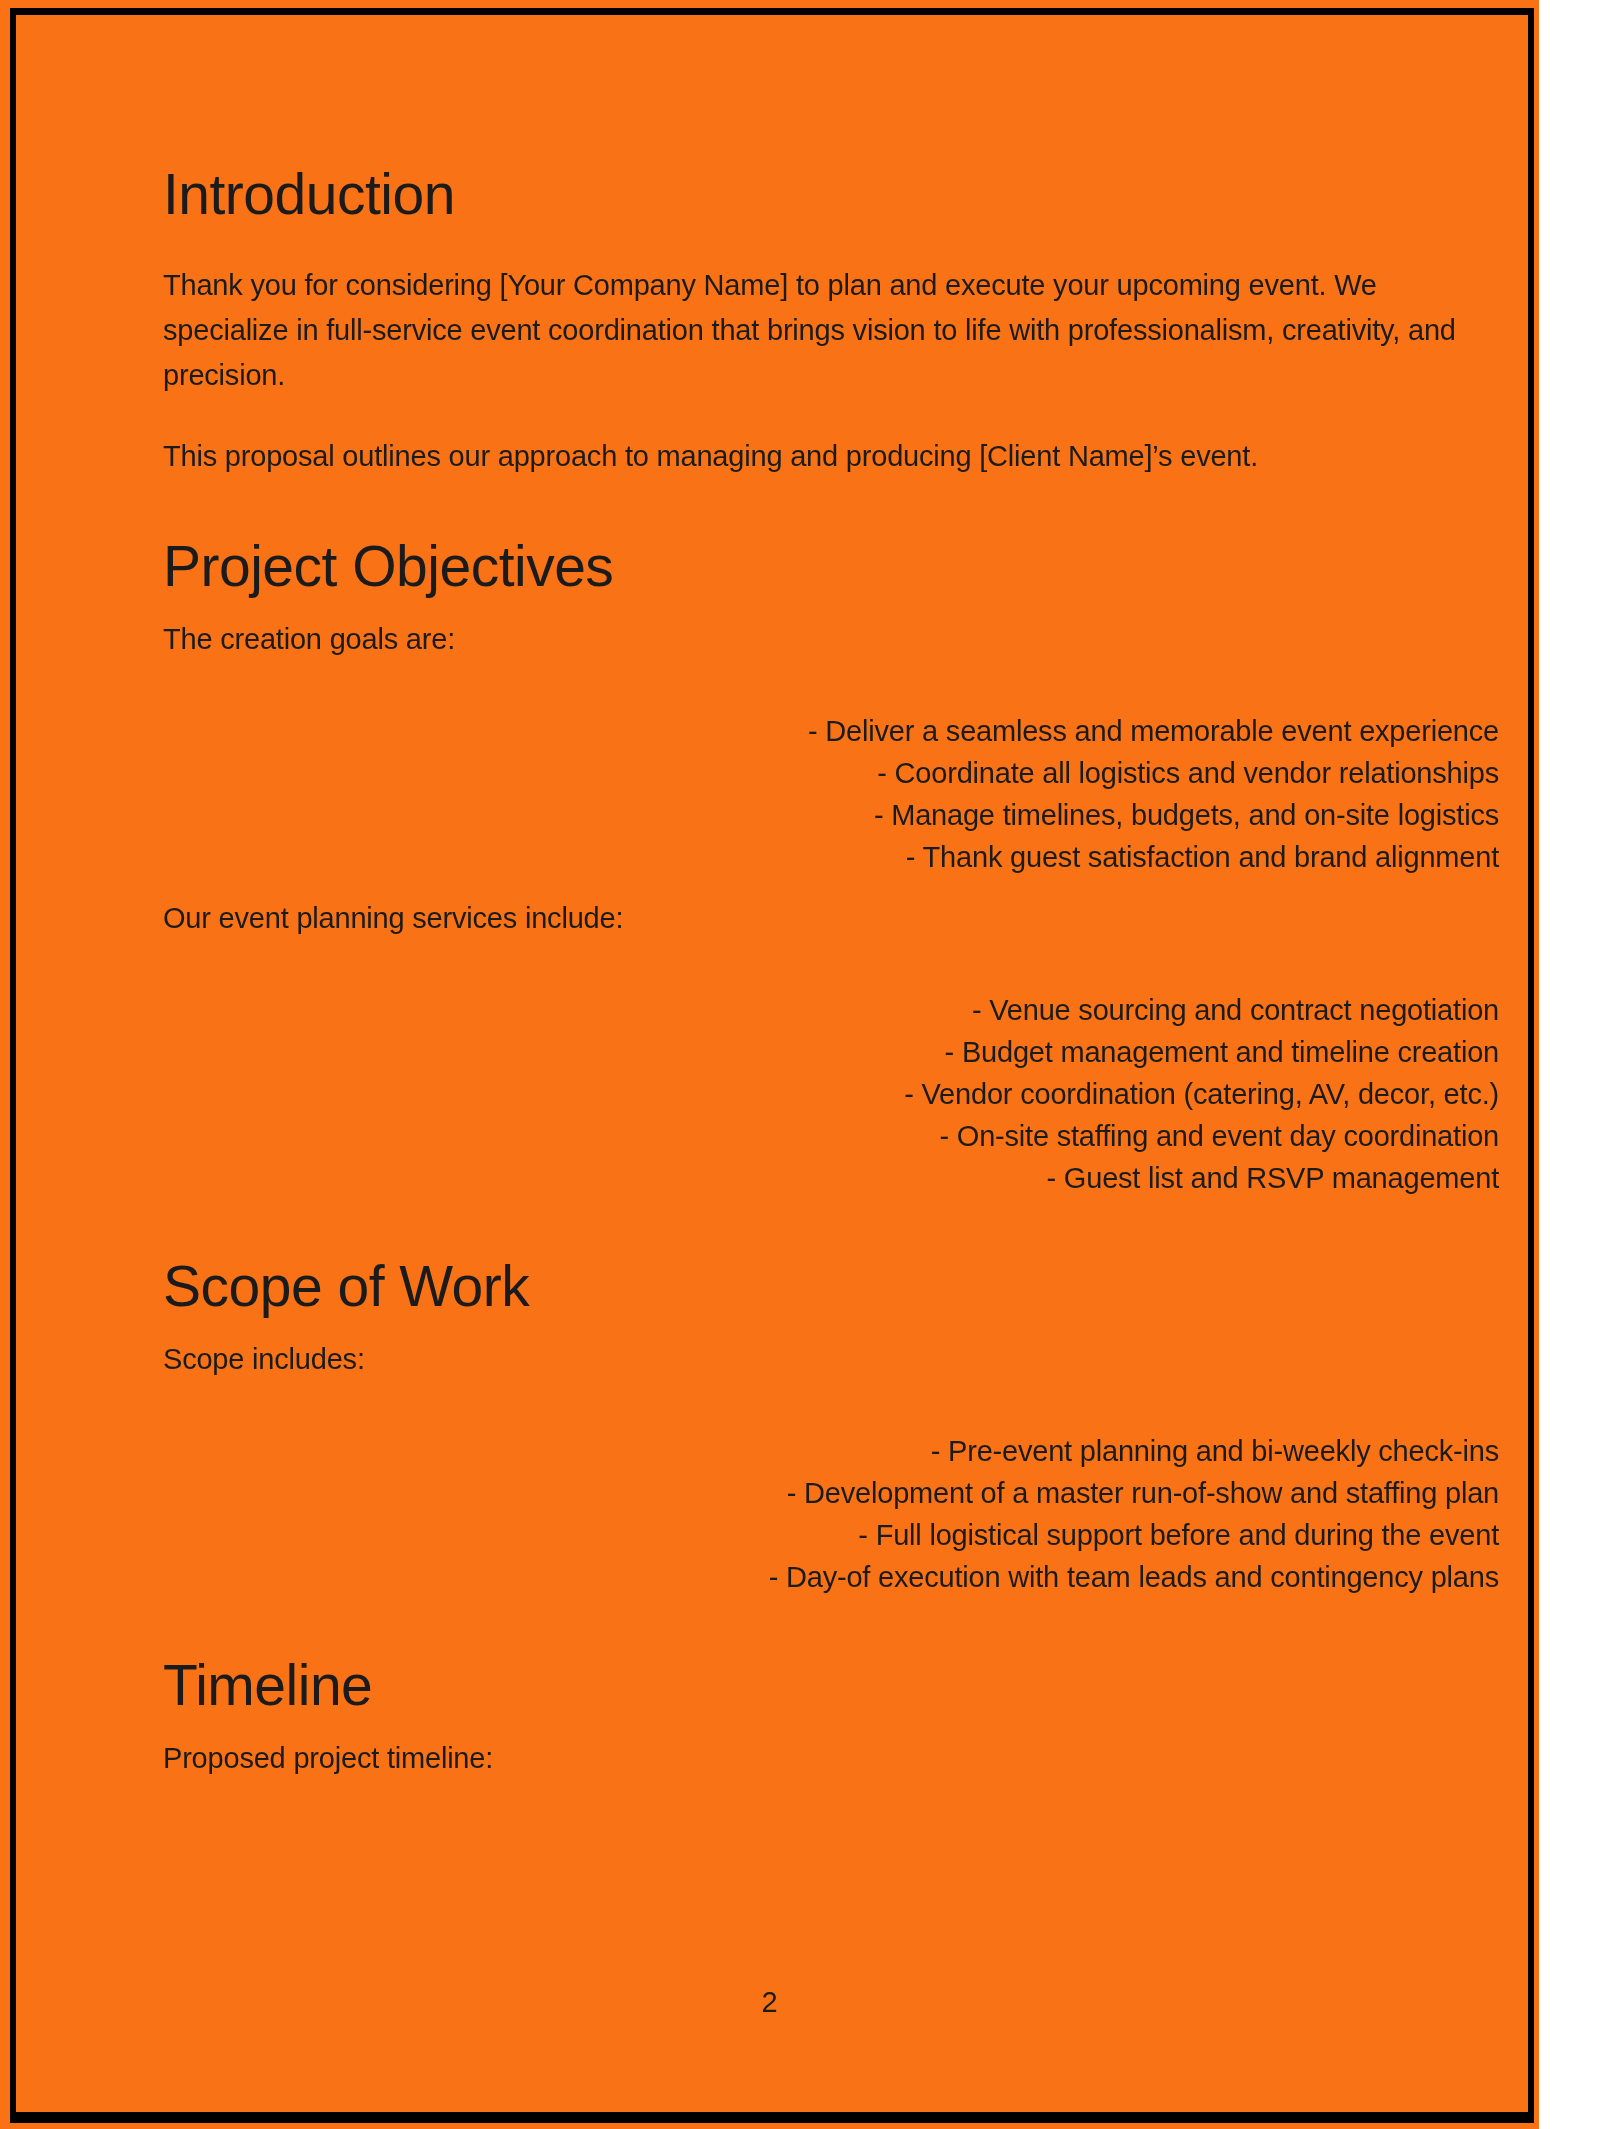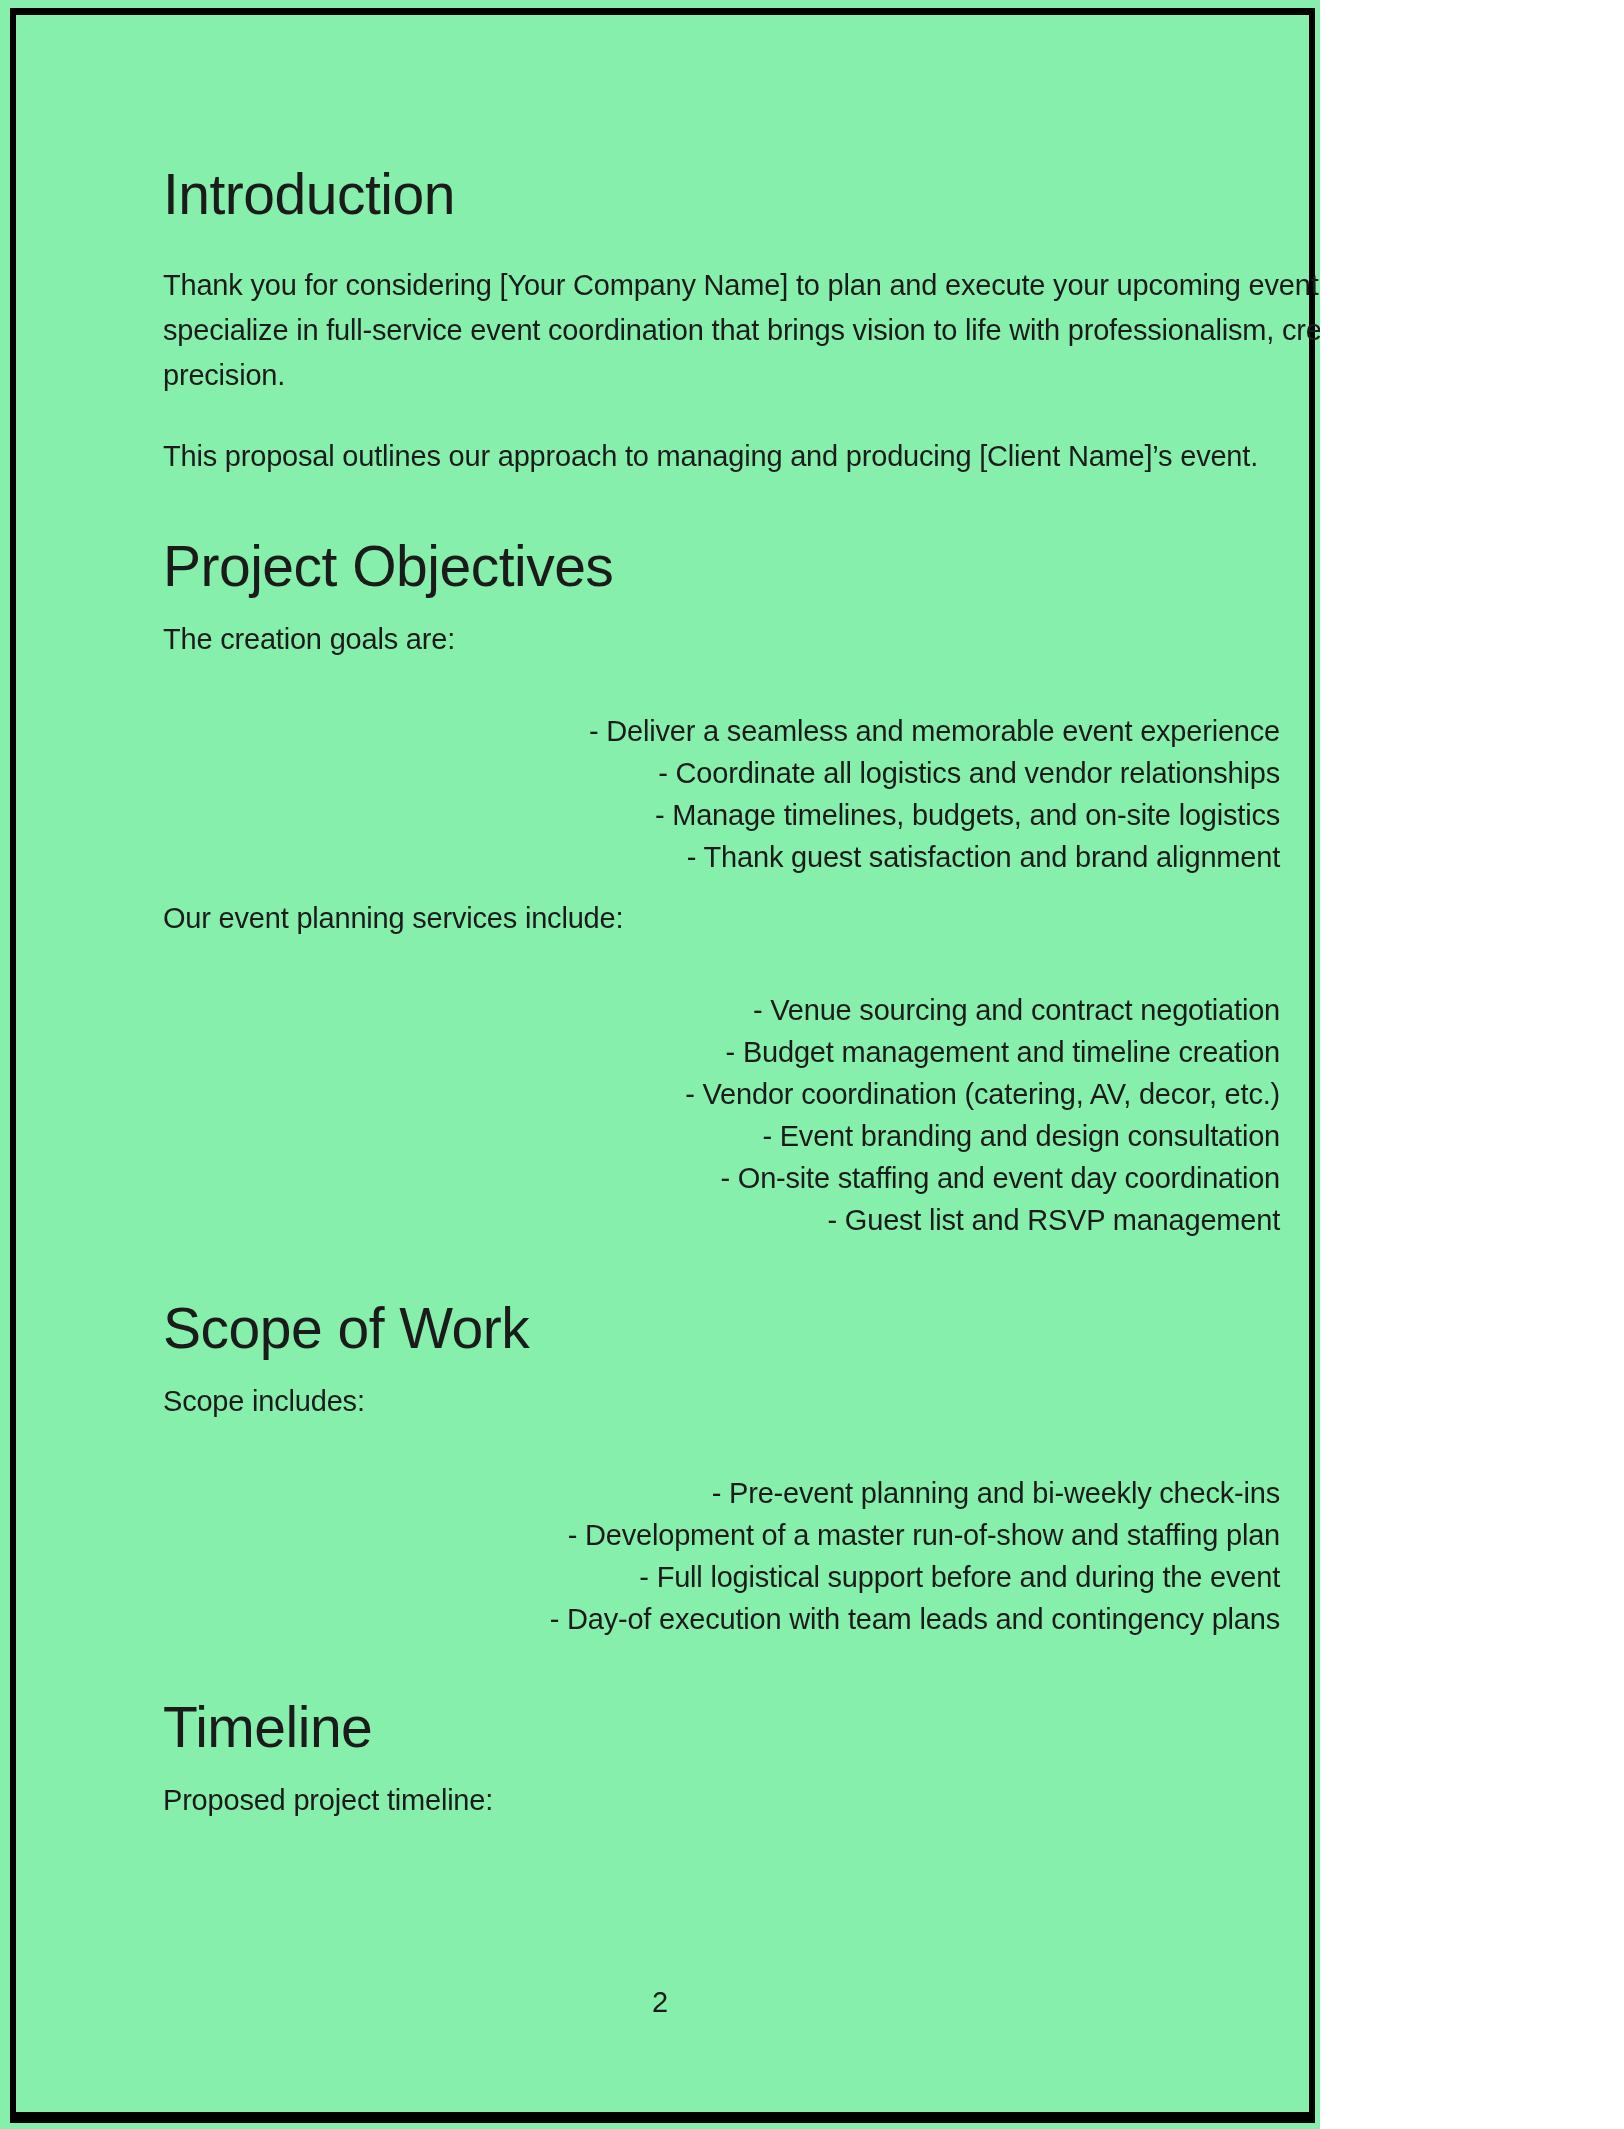--- a/index.html
+++ b/index.html
@@ -1,19 +1,19 @@
 <!DOCTYPE html>
 <html><head>
 <meta charset="utf-8">
 <style>
   html,body{margin:0;padding:0;background:#ffffff;}
   .page{
     position:relative;
-    width:1320px;height:2129px;
-    background:#86efac;
+    width:1539px;height:2129px;
+    background:#f97316;
     overflow:hidden;
     font-family:"Liberation Sans","DejaVu Sans",sans-serif;
     color:#1b1b1b;
   }
   .frame{
     position:absolute;
     left:10px;top:8px;right:5px;bottom:6px;
     border:6px solid #000;
     border-top-width:7px;
     border-bottom-width:11px;
@@ -88,21 +88,20 @@
         <li>- Thank guest satisfaction and brand alignment</li>
       </ul>
     </section>
 
     <section>
       <p class="para lead">Our event planning services include:</p>
       <ul class="bullet-list">
         <li>- Venue sourcing and contract negotiation</li>
         <li>- Budget management and timeline creation</li>
         <li>- Vendor coordination (catering, AV, decor, etc.)</li>
-        <li>- Event branding and design consultation</li>
         <li>- On-site staffing and event day coordination</li>
         <li>- Guest list and RSVP management</li>
       </ul>
     </section>
 
     <section>
       <h1 class="doc-heading">Scope of Work</h1>
       <p class="para lead">Scope includes:</p>
       <ul class="bullet-list">
         <li>- Pre-event planning and bi-weekly check-ins</li>

